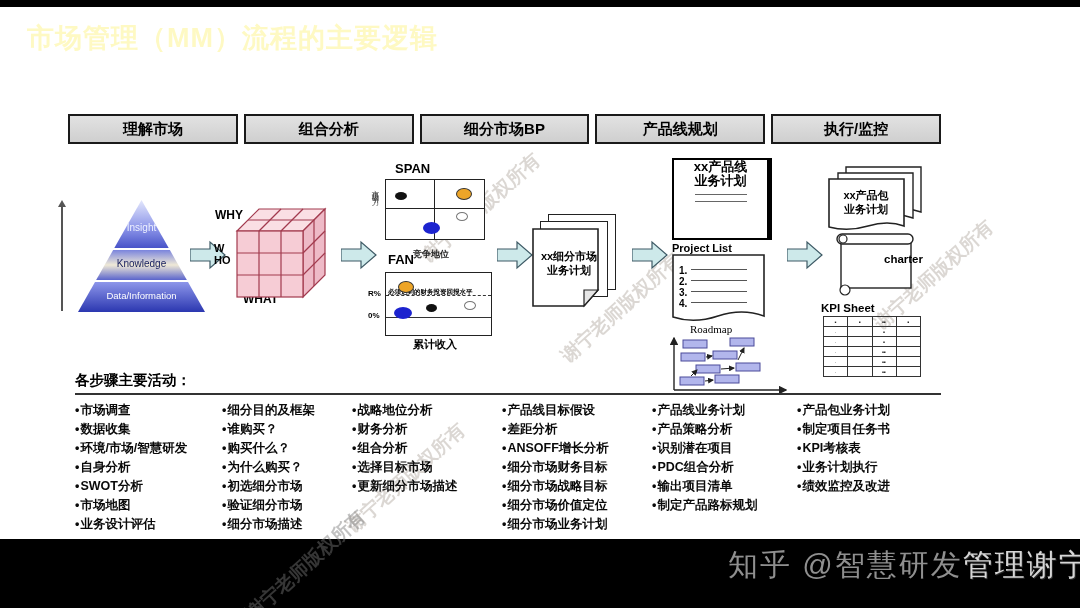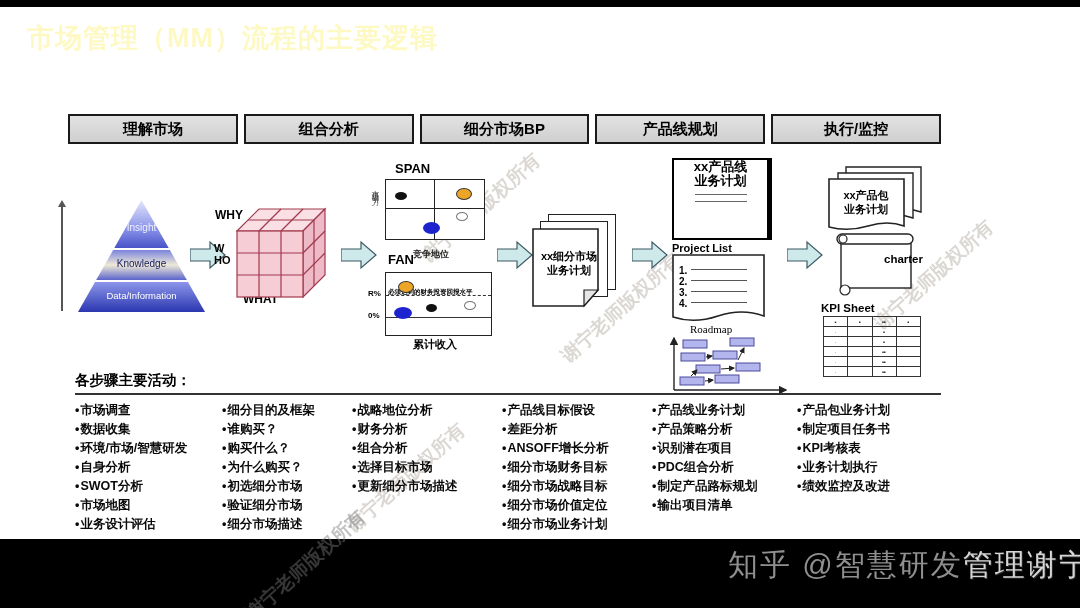--- a/index.html
+++ b/index.html
@@ -306,22 +306,22 @@
       <div>细分市场财务目标</div>
       <div>细分市场战略目标</div>
       <div>细分市场价值定位</div>
       <div>细分市场业务计划</div>
     </div>
   <div class="abs acts" style="left:652px;">
       <div>产品线业务计划</div>
       <div>产品策略分析</div>
       <div>识别潜在项目</div>
       <div>PDC组合分析</div>
+      <div>输出项目清单</div>
       <div>制定产品路标规划</div>
-      <div>输出项目清单</div>
     </div>
   <div class="abs acts" style="left:797px;">
       <div>产品包业务计划</div>
       <div>制定项目任务书</div>
       <div>KPI考核表</div>
       <div>业务计划执行</div>
       <div>绩效监控及改进</div>
     </div>
 
   <div class="abs zhwm">

